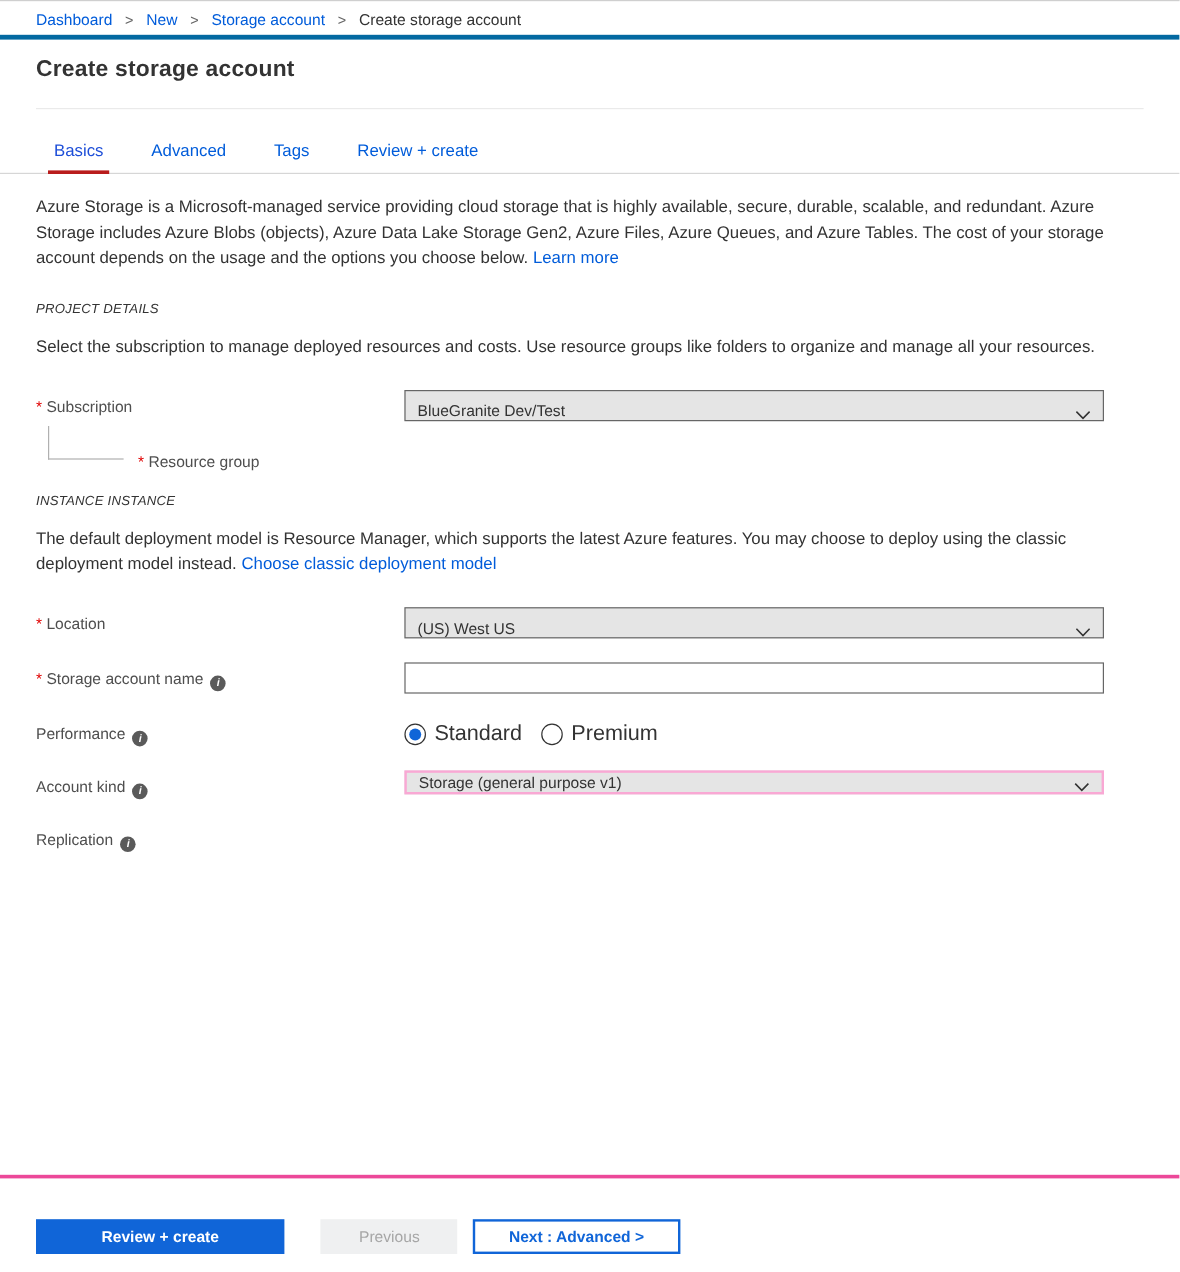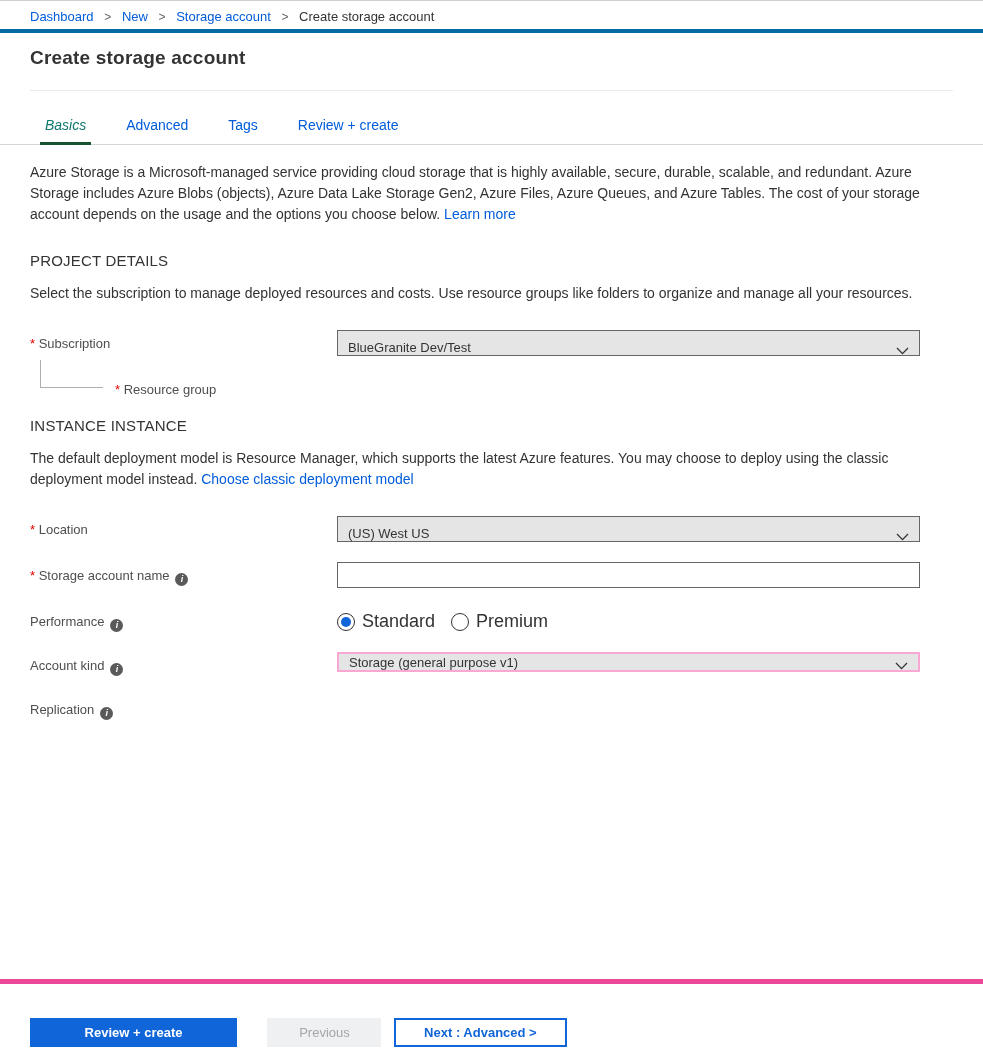--- a/index.html
+++ b/index.html
@@ -38,33 +38,32 @@
     font-size: 14px;
   }
   .tab {
     display: inline-block;
     padding: 2px 5px 9px 5px;
     margin-right: 26px;
     color: #015cda;
     cursor: pointer;
   }
   .tab.active {
-    color: #0f766e;
-    border-bottom: 3px solid #14532d;
+    color: #1d4ed8;
+    border-bottom: 3px solid #b91c1c;
     margin-bottom: -1px;
-    font-style: italic;
   }
 
   .content { padding: 0 30px; }
   .para { font-size: 14px; line-height: 21px; color: #333; max-width: 922px; }
   .intro { margin-top: 17px; }
   .inline-link { color: #015cda; }
   .section-heading {
     margin-top: 27px;
-    font-size: 15px; color: #333; letter-spacing: 0.2px;
+    font-size: 11px; color: #333; letter-spacing: 0.2px; font-style: italic;
   }
   .section-desc { margin-top: 14px; }
 
   
   .form { margin-top: 26px; }
   .form-row {
     display: grid;
     grid-template-columns: 307px 583px;
     margin-bottom: 20px;
     align-items: start;
@@ -126,21 +125,21 @@
     display: flex; align-items: center; justify-content: center;
   }
   .radio-circle.checked::after {
     content: ""; width: 10px; height: 10px; border-radius: 50%;
     background: #1065d8; display: block;
   }
 
   
   .footer {
     position: absolute; left: 0; top: 978px; width: 983px;
-    border-top: 5px solid #ec4899;
+    border-top: 3px solid #ec4899;
     padding: 34px 0 0 30px;
   }
   .btn {
     display: inline-block; height: 29px;
     font-size: 13px; text-align: center;
     border: none; cursor: pointer; vertical-align: top;
     font-family: "Liberation Sans", "DejaVu Sans", sans-serif;
   }
   .btn-primary {
     width: 207px; background: #1065d8; color: #fff; font-weight: bold;

